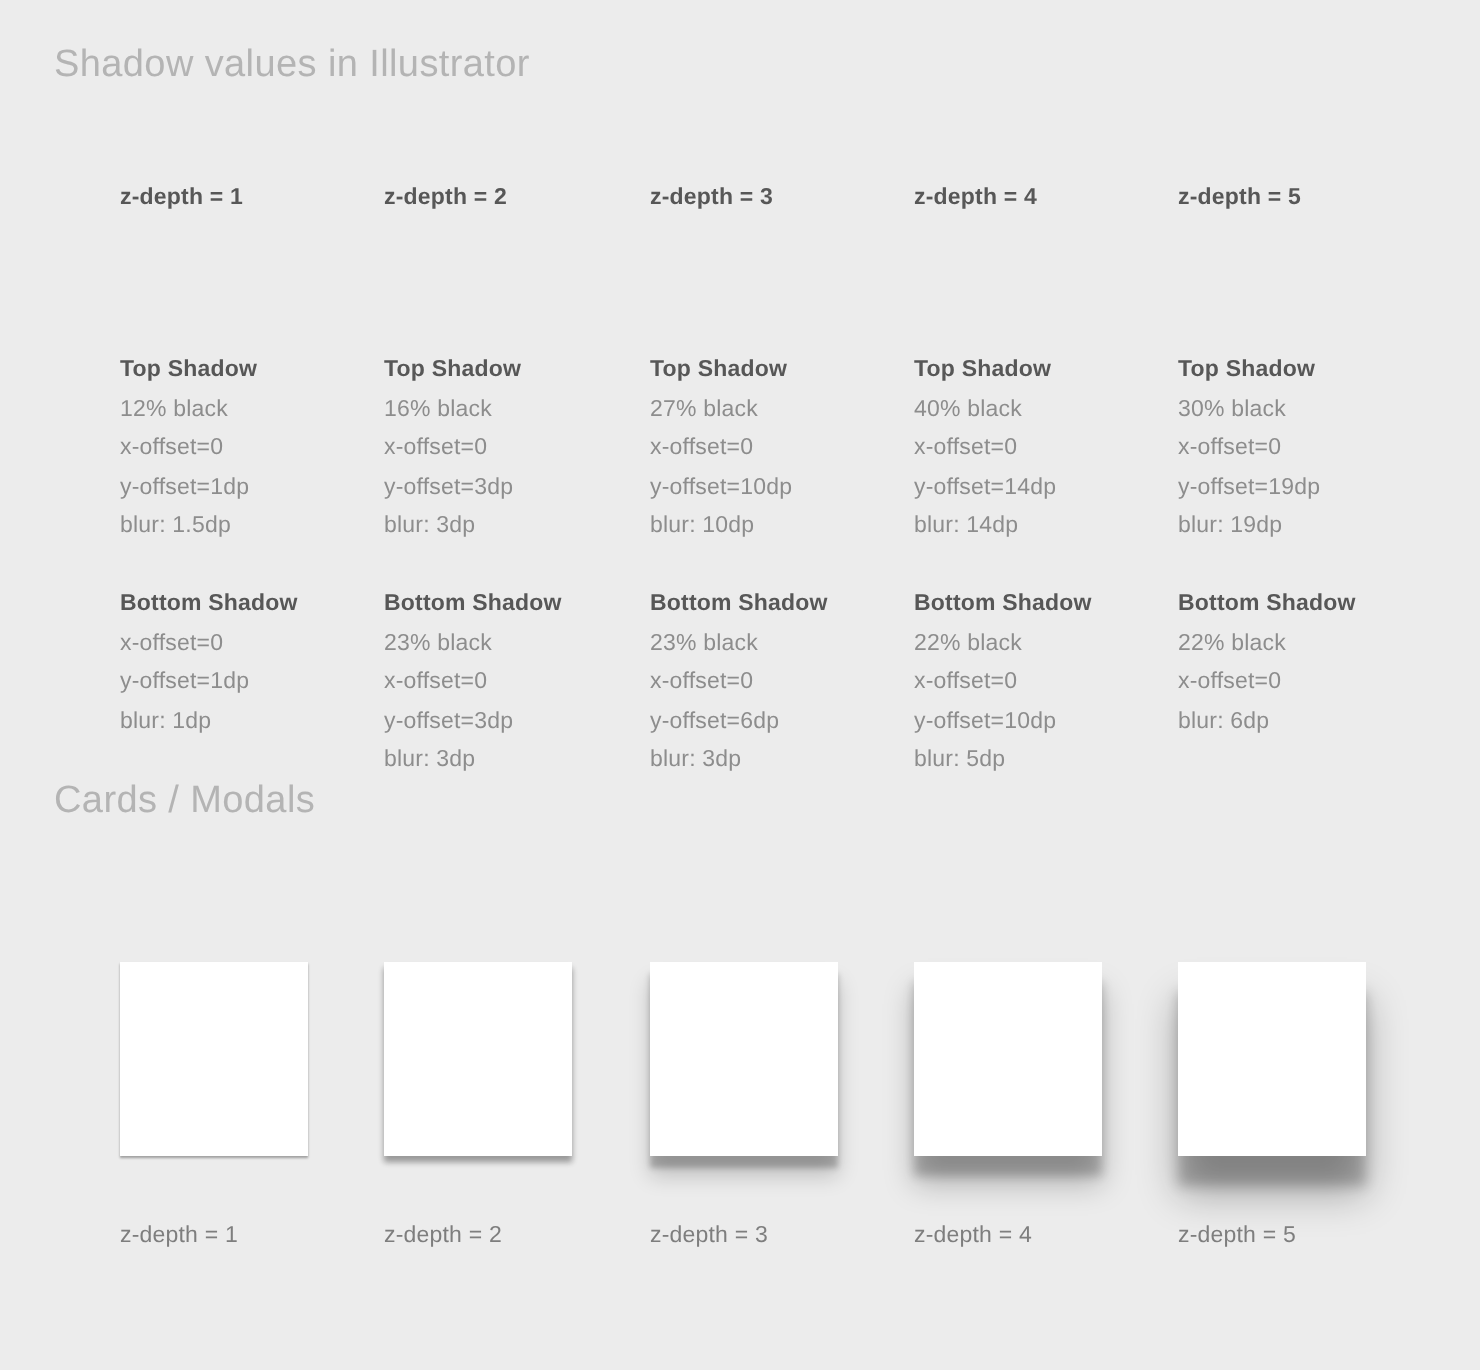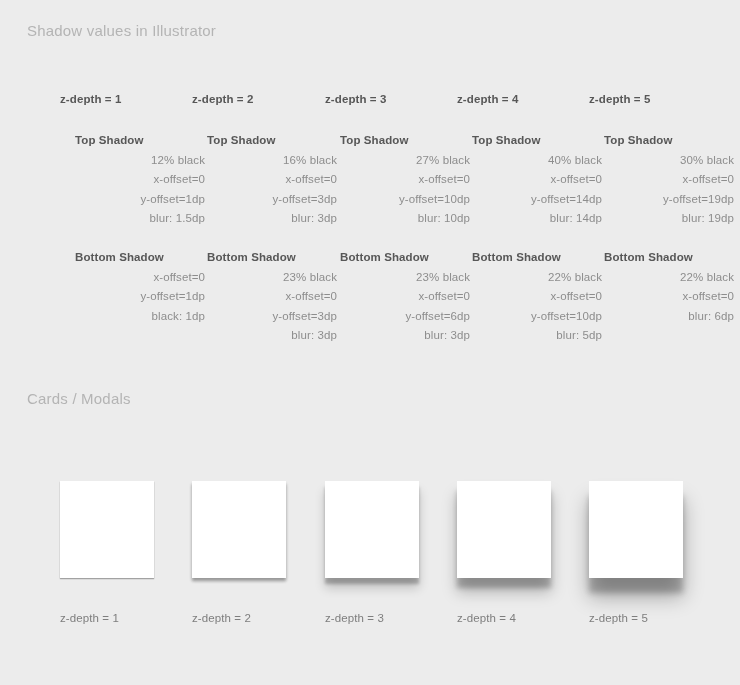--- a/index.html
+++ b/index.html
@@ -18,21 +18,21 @@
 
   .page {
     position: relative;
     width: 740px;
     height: 685px;
   }
 
   
   .section-title {
     position: absolute;
-    font-size: 15px;
+    font-size: 19px;
     color: #b4b4b4;
     letter-spacing: 0.2px;
     font-weight: 400;
     white-space: nowrap;
   }
   #title-shadow-values { left: 27px; top: 22px; }
   #title-cards-modals  { left: 27px; top: 390px; }
 
   
   .specs-grid {
@@ -50,42 +50,42 @@
     font-size: 11.5px;
     font-weight: bold;
     color: #575757;
     letter-spacing: 0.1px;
     white-space: nowrap;
     margin: 0;
     line-height: 14px;
   }
   .spec-block {
     position: absolute;
-    left: 15px;
+    left: 0;
     width: 130px;
+    margin-top: 45px;
   }
   .spec-block.top-block    { top: 39px; }
   .spec-block.bottom-block { top: 156px; }
 
   .spec-block-title {
     font-size: 11.5px;
     font-weight: bold;
     color: #575757;
     line-height: 19.5px;
     white-space: nowrap;
     letter-spacing: 0.1px;
   }
   .spec-line {
     font-size: 11.5px;
     font-weight: 400;
     color: #8d8d8d;
     line-height: 19.5px;
     white-space: nowrap;
     letter-spacing: 0.1px;
-    text-align: right;
   }
 
   
   .cards-row {
     position: absolute;
     left: 60px;
     top: 481px;
     width: 680px;
   }
   .card-cell {
@@ -142,21 +142,21 @@
         <div class="spec-block-title">Top Shadow</div>
         <div class="spec-line">12% black</div>
         <div class="spec-line">x-offset=0</div>
         <div class="spec-line">y-offset=1dp</div>
         <div class="spec-line">blur: 1.5dp</div>
       </div>
       <div class="spec-block bottom-block">
         <div class="spec-block-title">Bottom Shadow</div>
         <div class="spec-line">x-offset=0</div>
         <div class="spec-line">y-offset=1dp</div>
-        <div class="spec-line">black: 1dp</div>
+        <div class="spec-line">blur: 1dp</div>
       </div>
     </div>
 
     <div class="spec-col" style="left:132px;">
       <div class="spec-col-head">z-depth = 2</div>
       <div class="spec-block top-block">
         <div class="spec-block-title">Top Shadow</div>
         <div class="spec-line">16% black</div>
         <div class="spec-line">x-offset=0</div>
         <div class="spec-line">y-offset=3dp</div>

